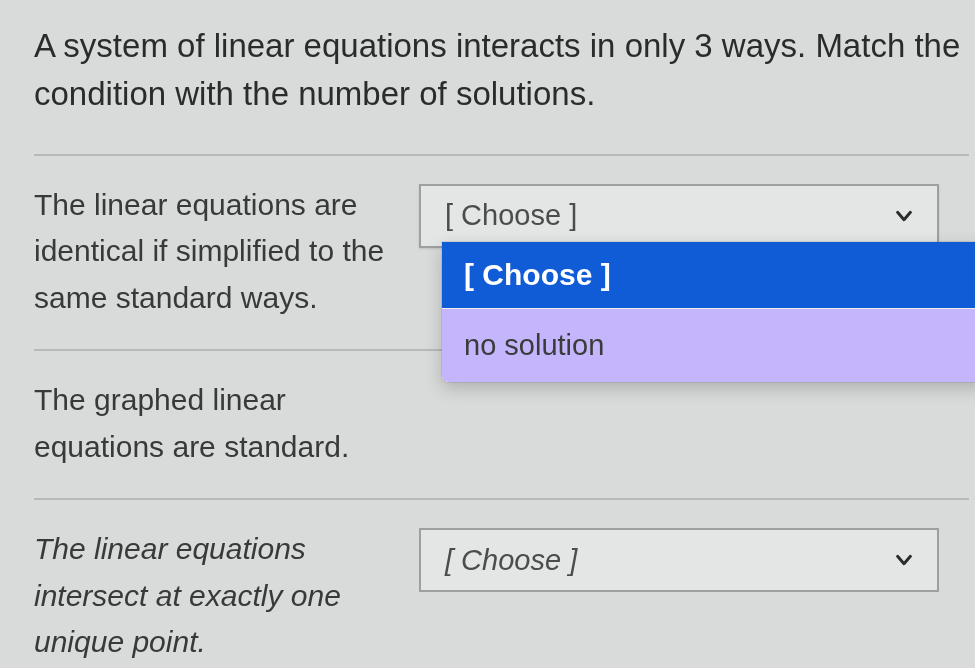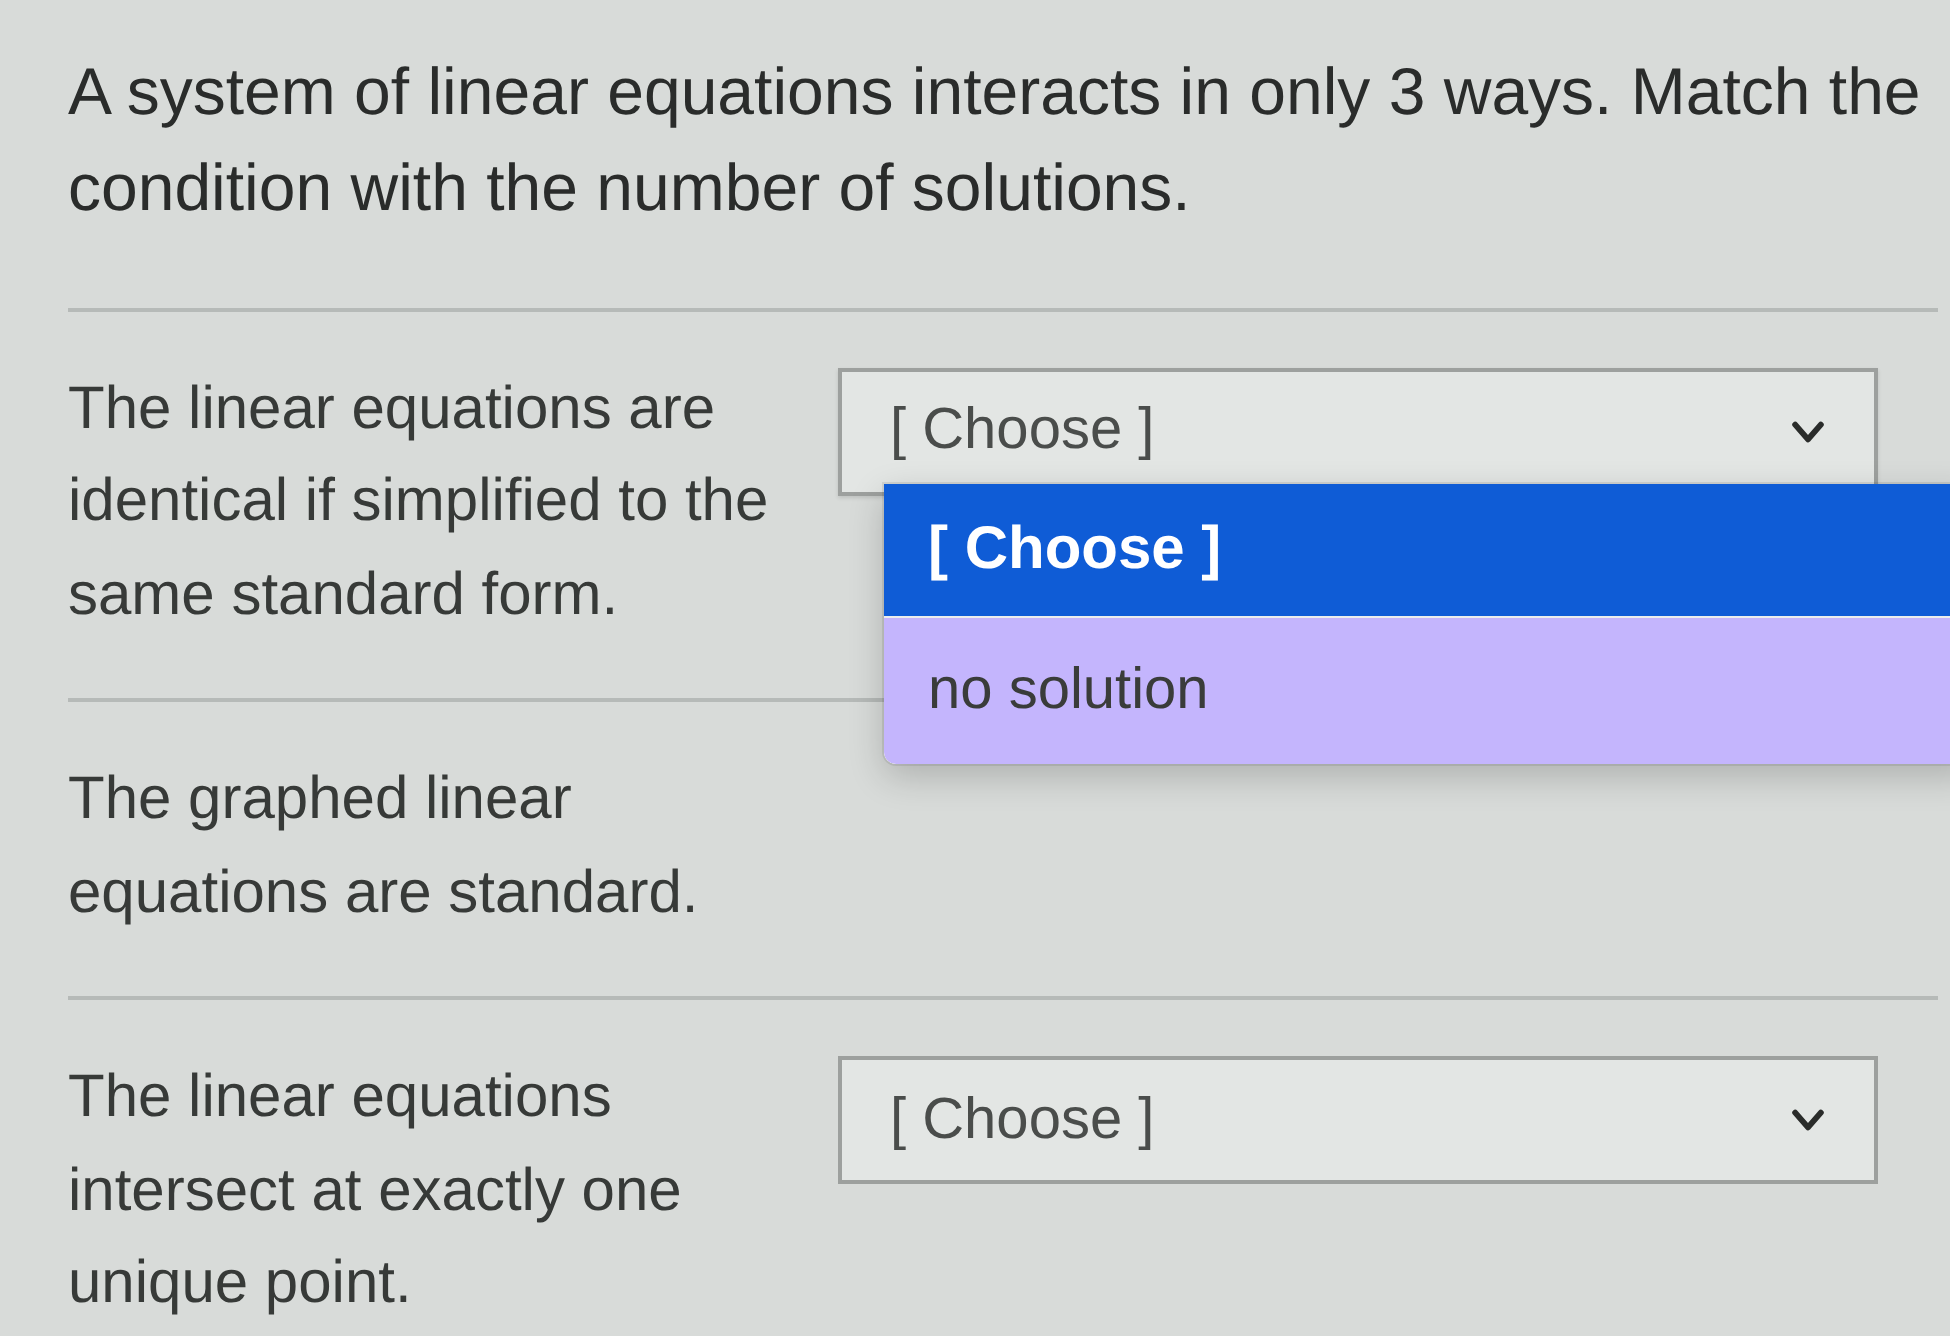--- a/index.html
+++ b/index.html
@@ -118,41 +118,41 @@
 
 <div class="page">
 
   <div class="question-text">A system of linear equations interacts in only 3 ways. Match the condition with the number of solutions.</div>
 
   <div class="rows-container">
 
     <hr class="rule">
 
     <div class="row">
-      <div class="prompt">The linear equations are identical if simplified to the same standard form.</div>
+      <div class="prompt">The linear equations are identical if simplified to the same standard ways.</div>
       <div class="select collapsed">
         <span class="label">[ Choose ]</span>
         <span class="chevron">
           <svg viewBox="0 0 24 24" fill="none" stroke="currentColor" stroke-width="3.2" stroke-linecap="round" stroke-linejoin="round">
               <polyline points="5 8 12 16 19 8"></polyline>
             </svg>
         </span>
       </div>
     </div>
 
     <hr class="rule">
 
     <div class="row">
       <div class="prompt">The graphed linear equations are standard.</div>
       <div></div>
     </div>
 
     <hr class="rule">
 
-    <div class="row" style="padding-bottom:0;">
+    <div class="row" style="padding-bottom:0;font-style:italic;">
       <div class="prompt">The linear equations intersect at exactly one unique point.</div>
       <div class="row3-select">
         <span class="label">[ Choose ]</span>
         <span class="chevron">
           <svg viewBox="0 0 24 24" fill="none" stroke="currentColor" stroke-width="3.2" stroke-linecap="round" stroke-linejoin="round">
               <polyline points="5 8 12 16 19 8"></polyline>
             </svg>
         </span>
       </div>
     </div>

